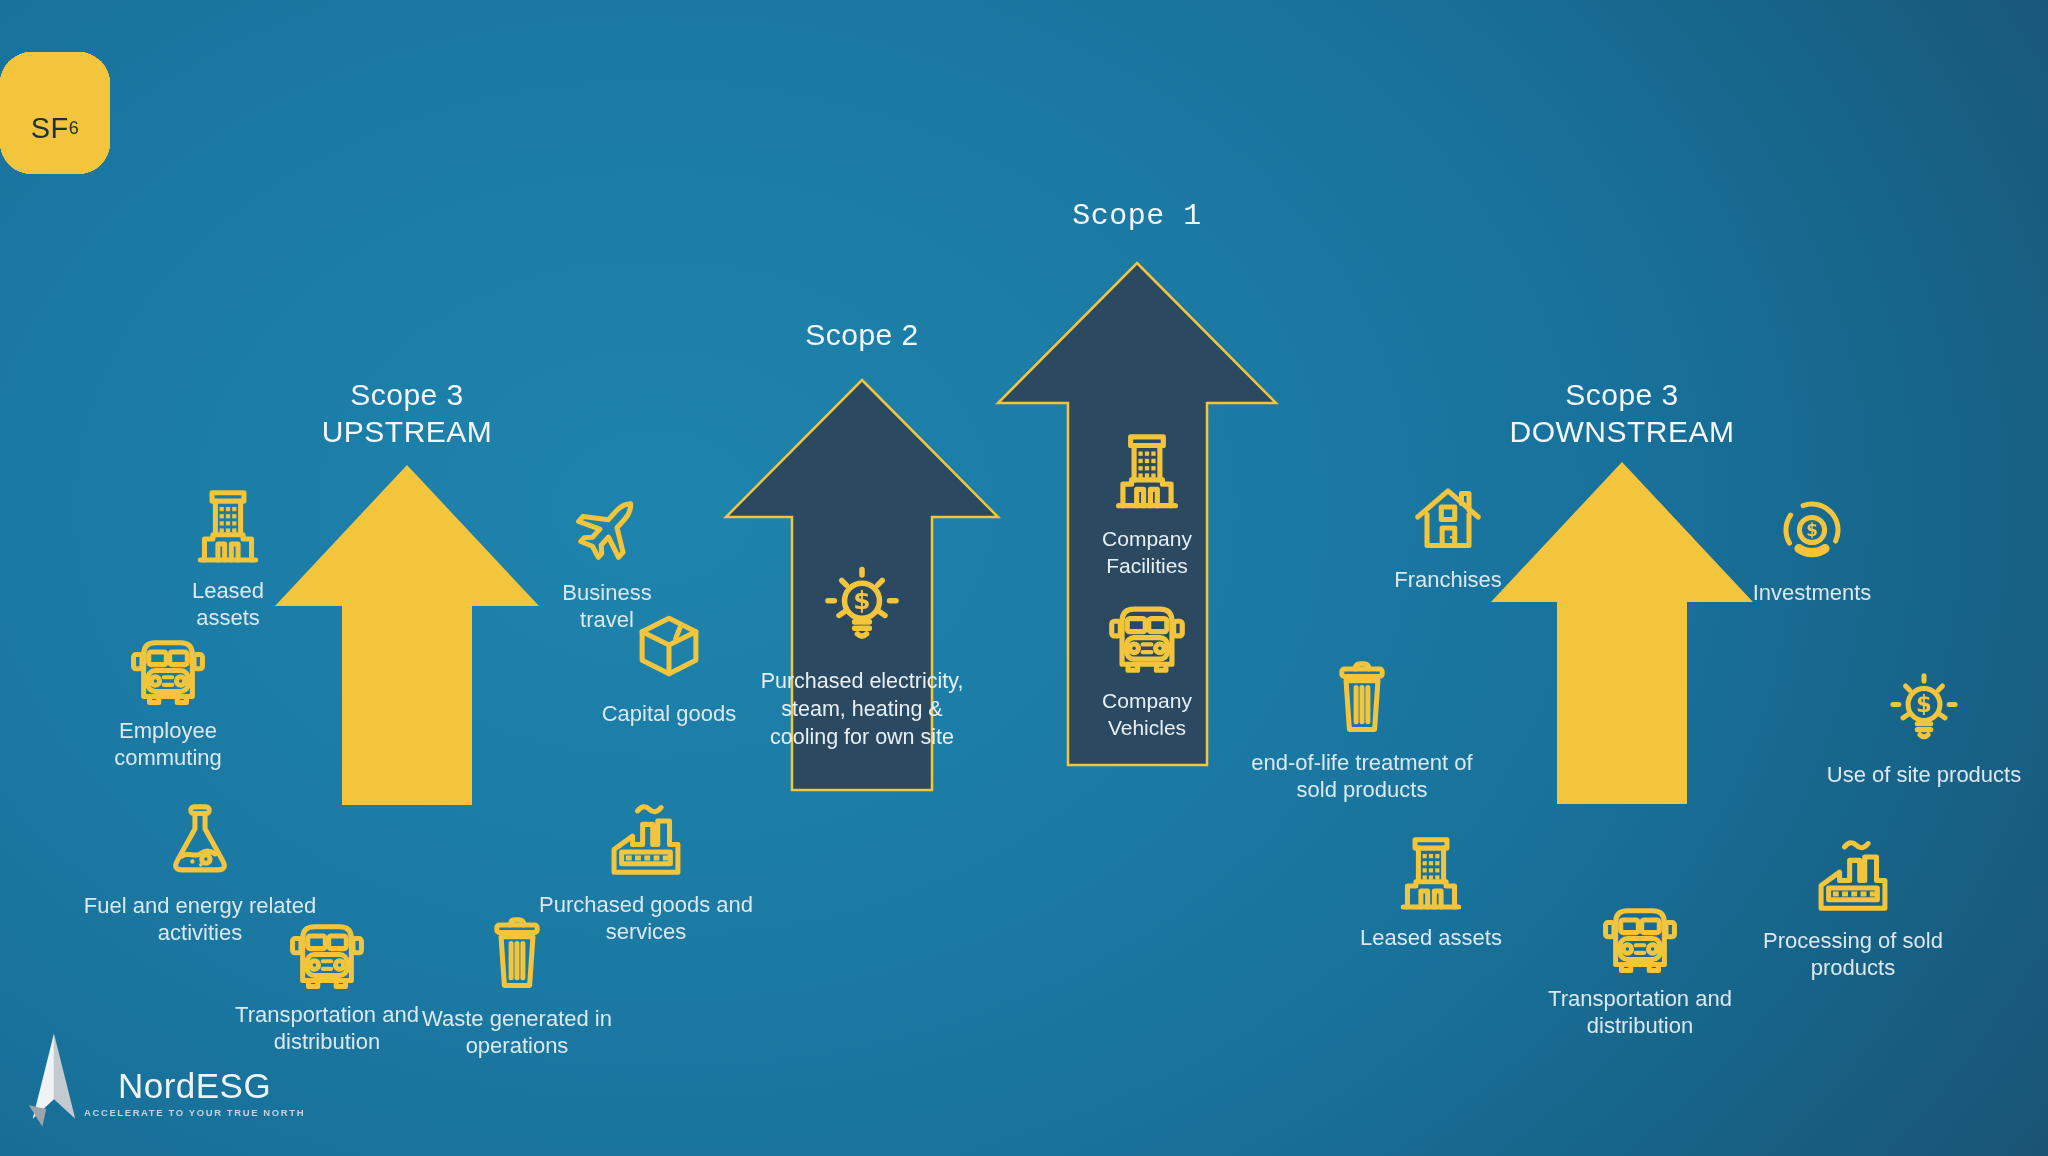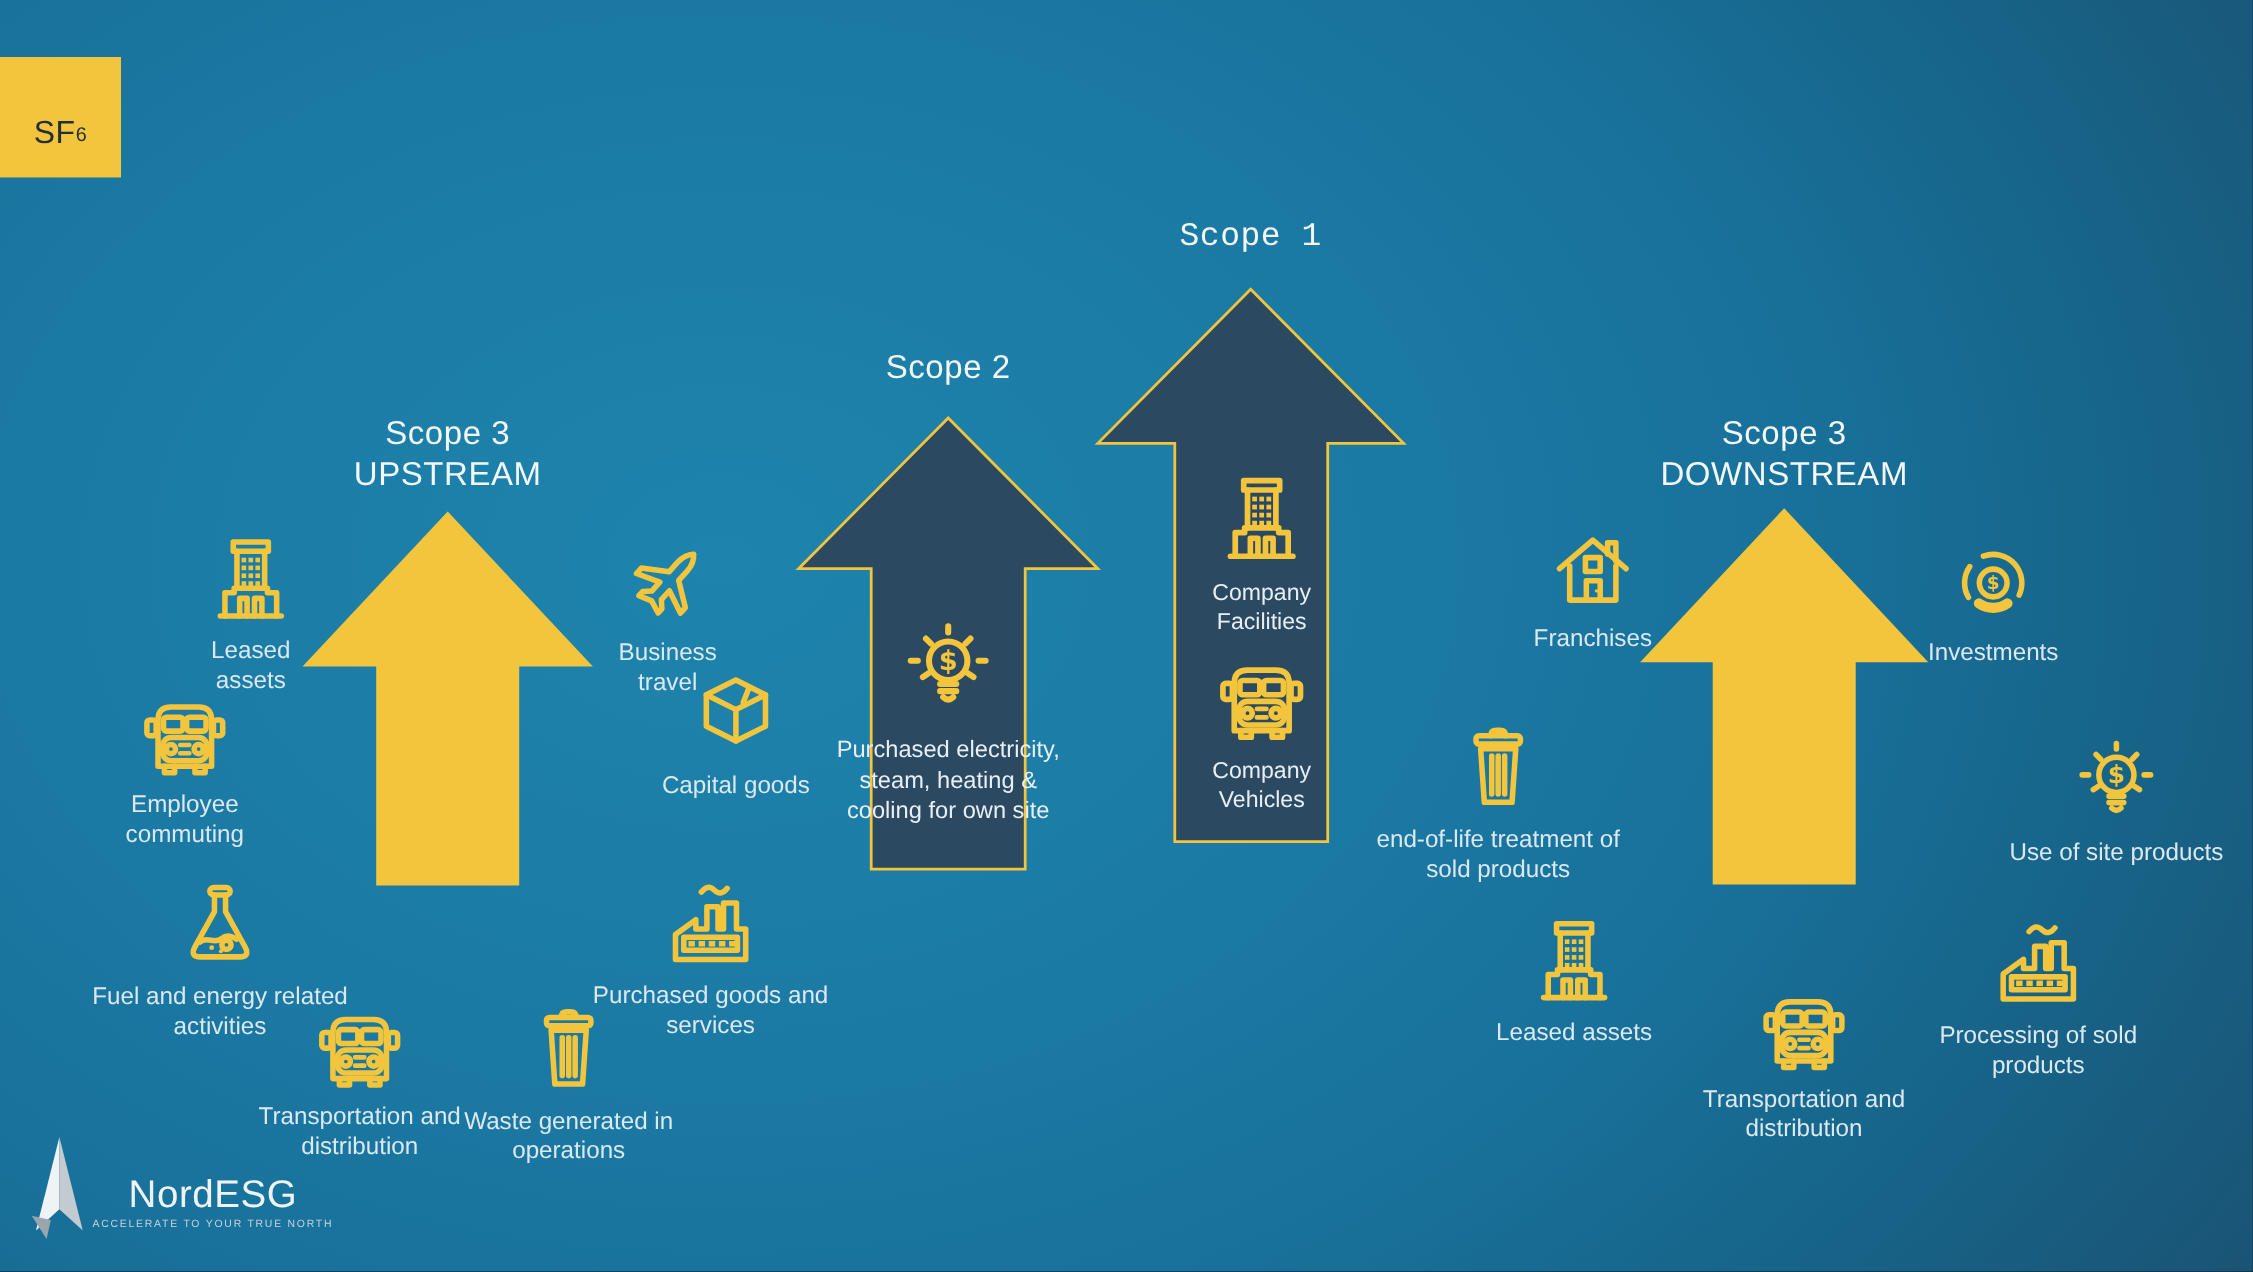--- a/index.html
+++ b/index.html
@@ -5,24 +5,25 @@
   html,body{margin:0;padding:0;background:#0e2c3e;}
   .stage{
     position:relative;width:2048px;height:1156px;overflow:hidden;
     font-family:"Liberation Sans",sans-serif;
     background:radial-gradient(115% 150% at 32% 44%,
       #1e84ad 0%, #1b7aa4 26%, #18719a 42%, #176185 58%, #1c4d6c 76%, #223d55 100%);
   }
   svg.arrows{position:absolute;left:0;top:0;z-index:1;}
   
   .gas{
-    position:absolute;top:52px;width:110px;height:109px;background:#F2C53D;
+    position:absolute;top:52px;width:110px;height:122px;background:#F2C53D;
     color:#222f38;display:flex;align-items:center;justify-content:center;
     font-size:29px;font-weight:500;letter-spacing:.5px;box-sizing:border-box;padding-top:30px;
     z-index:2;
+    border-radius:32px;
   }
   .gas sub{font-size:18px;line-height:0;}
   .gas:nth-of-type(1){left:280px}.gas:nth-of-type(2){left:575px}
   .gas:nth-of-type(3){left:870px}.gas:nth-of-type(4){left:1165px}
   .gas:nth-of-type(5){left:1460px}.gas:nth-of-type(6){left:1755px}
   
   .scope-title{
     position:absolute;width:320px;text-align:center;color:#f3f7fa;
     font-size:30px;line-height:37px;font-weight:500;z-index:2;letter-spacing:.5px;
   }
@@ -66,21 +67,21 @@
     color:#e8eff4;font-size:21px;line-height:27px;text-align:center;
   }
   .inner-item{display:flex;flex-direction:column;align-items:center;margin-bottom:13px;}
   .inner-item .icon{width:86px;height:86px;margin-bottom:9px;}
   .inner-item .icon svg{width:100%;height:100%;display:block;}
   
   .logo{position:absolute;left:24px;top:1028px;display:flex;align-items:flex-end;z-index:4;}
   .logo .mark{width:58px;height:104px;margin-right:2px;}
   .logo .text-block{padding-bottom:14px;}
   .logo .brand{color:#eef3f6;font-size:35px;line-height:34px;font-weight:400;letter-spacing:.5px;text-align:center;}
-  .logo .tagline{color:#c9d2d9;font-size:9.5px;letter-spacing:1.6px;margin-top:4px;font-weight:400;}
+  .logo .tagline{color:#c9d2d9;font-size:9.5px;letter-spacing:1.6px;margin-top:4px;font-weight:700;}
 </style>
 </head>
 <body>
 
 <div class="stage">
 
   <svg class="arrows" width="2048" height="1156" viewBox="0 0 2048 1156">
     <polygon points="407,465 539,606 472,606 472,805 342,805 342,606 275,606" fill="#F2C53D"></polygon>
     <polygon points="1622,462 1753,602 1687,602 1687,804 1557,804 1557,602 1491,602" fill="#F2C53D"></polygon>
     <polygon points="862,380 998,517 932,517 932,790 792,790 792,517 726,517" fill="#2B4A62" stroke="#F2C53D" stroke-width="2.5"></polygon>

